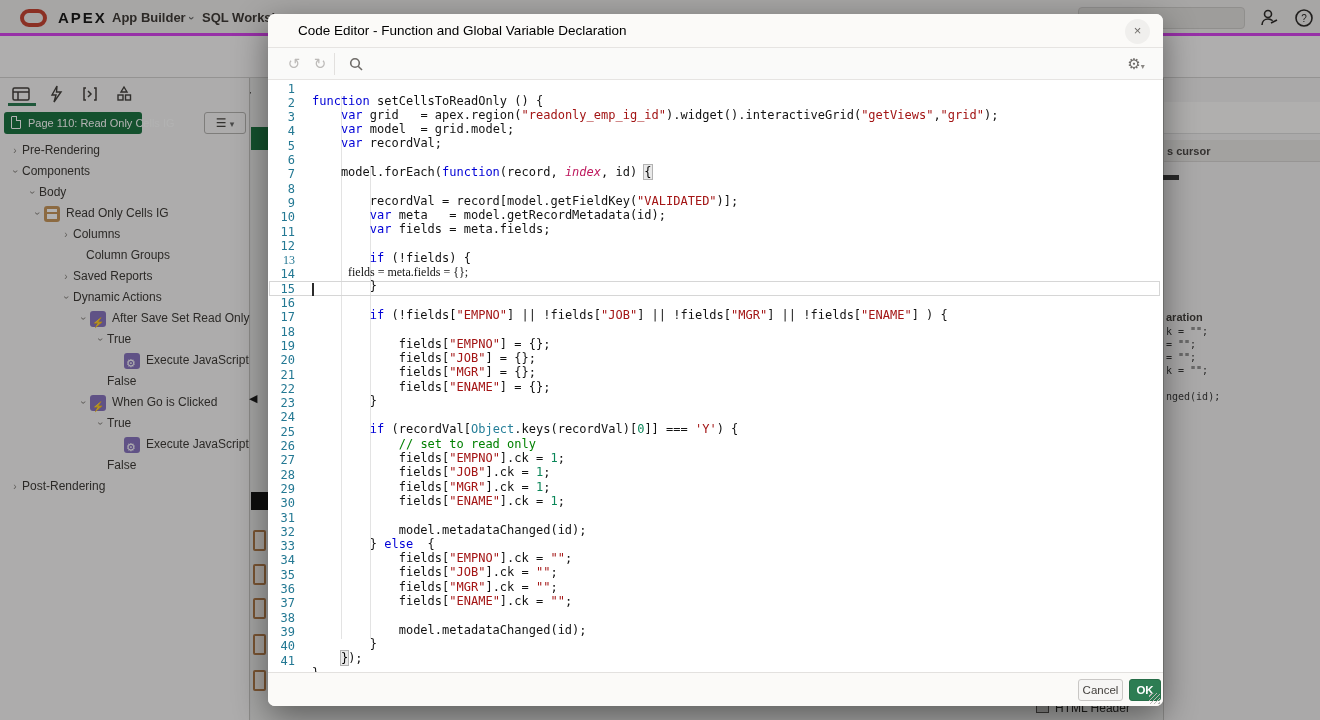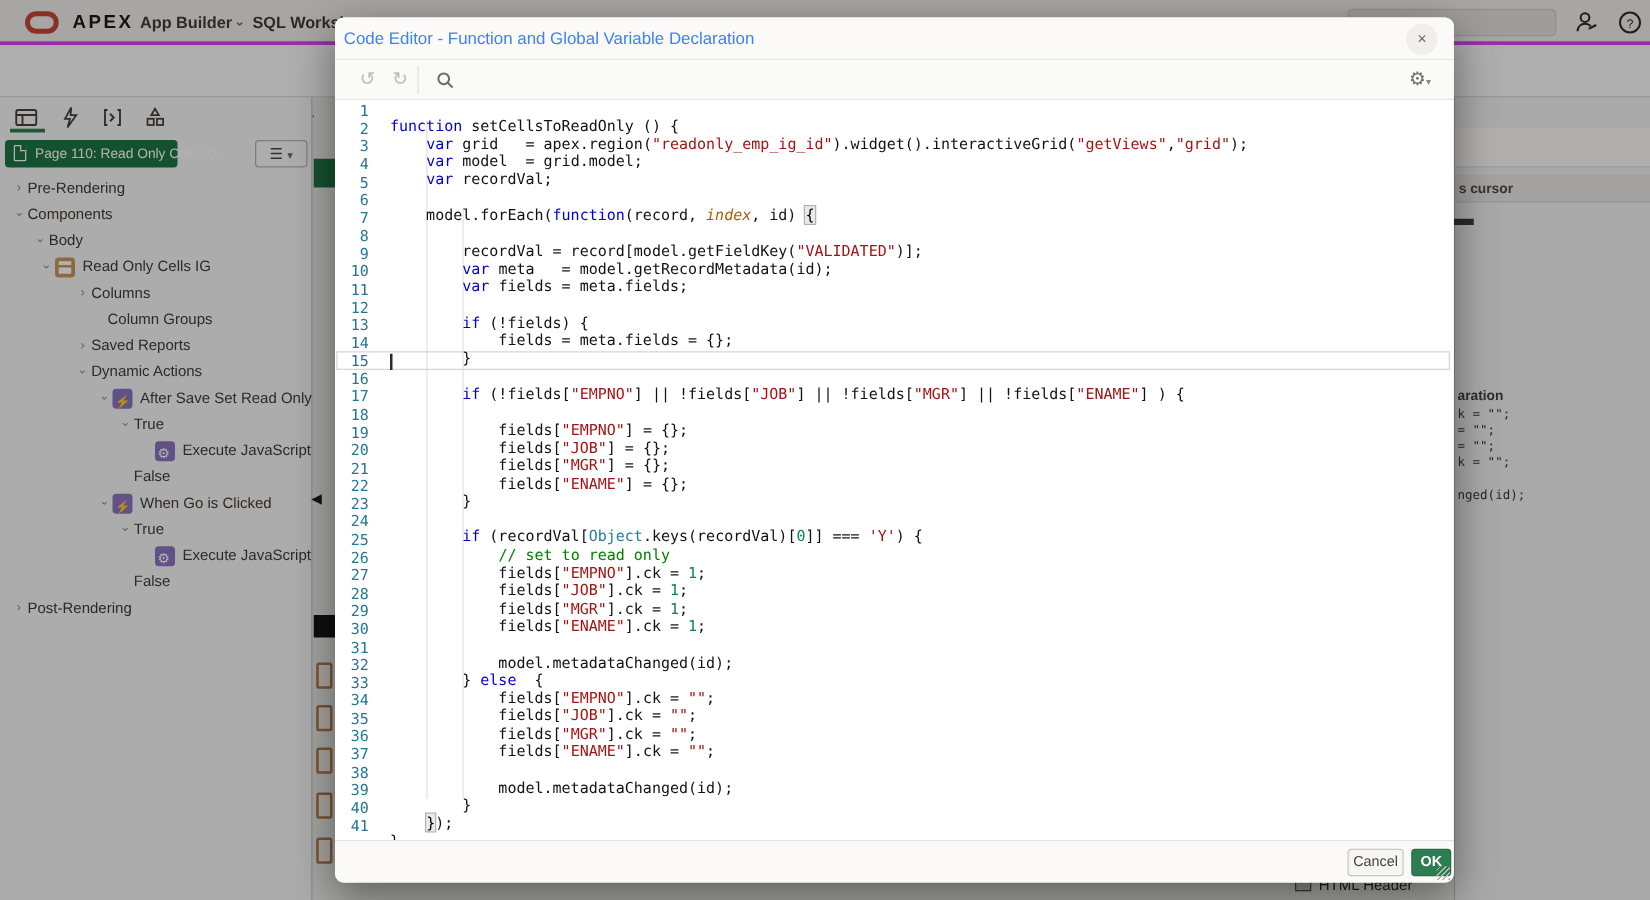--- a/index.html
+++ b/index.html
@@ -58,42 +58,42 @@
   .tan-chip { position:absolute; left:2px; width:13px; height:21px; border:2px solid #b07a4a; border-radius:2px; background:#f4ede5; }
   .frag-bottom { position:absolute; left:1036px; top:701px; font-size:12px; color:#2c2a28; }
   .frag-bottom .bx { display:inline-block; width:13px; height:11px; border:1.5px solid #55524f; background:#c9c7c5; margin-right:6px; vertical-align:-1px; }
 
   
   #overlay { position:absolute; inset:0; background:rgba(0,0,0,0.30); }
 
   
   #modal { position:absolute; left:268px; top:14px; width:895px; height:692px; background:#fff; border-radius:7px; box-shadow:0 10px 34px rgba(0,0,0,0.45); }
   #m-title { position:absolute; left:0; top:0; width:895px; height:34px; background:#fbfaf8; border-bottom:1px solid #e6e4e2; border-radius:7px 7px 0 0; }
-  #m-title .txt { position:absolute; left:7px; top:9px; font-size:13.5px; color:#3b82f6; }
+  #m-title .txt { position:absolute; left:30px; top:9px; font-size:13.5px; color:#000000; }
   #m-close { position:absolute; right:13px; top:5px; width:25px; height:25px; border-radius:50%; background:#f0efed; color:#6e6b68; font-size:13px; text-align:center; line-height:24px; }
   #m-toolbar { position:absolute; left:0; top:34px; width:895px; height:32px; background:#fafaf9; border-bottom:1px solid #e6e4e2; }
   .tb-ic { position:absolute; top:6px; width:20px; height:20px; font-size:15px; text-align:center; line-height:20px; }
   .tb-dis { color:#bdbbb9; }
   .tb-en { color:#6e6b68; }
   .tb-sep { position:absolute; left:66px; top:5px; width:1px; height:22px; background:#e2e0de; }
   #m-footer { position:absolute; left:0; top:658px; width:895px; height:34px; background:#fbfaf8; border-top:1px solid #e3e1df; border-radius:0 0 7px 7px; }
   #btn-cancel { position:absolute; left:810px; top:6px; width:45px; height:22px; background:#f6f5f4; border:1px solid #c9c7c5; border-radius:3px; font-size:11.5px; color:#44413e; text-align:center; line-height:20px; }
   #btn-ok { position:absolute; left:861px; top:6px; width:32px; height:22px; background:#2d7d53; border:1px solid #276d48; border-radius:3px; font-size:11.5px; font-weight:bold; color:#fff; text-align:center; line-height:20px; }
   #resize-grip { position:absolute; left:881px; top:20px; width:11px; height:11px;
       background:repeating-linear-gradient(135deg, transparent 0 2px, #b9b7b5 2px 3px); }
 
   
   #editor { position:absolute; left:0; top:66px; width:895px; height:592px; background:#fff; overflow:hidden;
             font-family:"DejaVu Sans Mono", monospace; font-size:12px; }
   .cl { position:absolute; left:0; width:895px; height:15px; line-height:14.3px; white-space:pre; }
   .cl .ln { position:absolute; left:0; top:0; width:27px; text-align:right; color:#237893; }
   .cl .ct { position:absolute; left:44px; top:12px; }
   .tk-p { color:#121212; } .tk-k { color:#0000d6; } .tk-s { color:#a31515; }
   .tk-n { color:#098658; } .tk-c { color:#008000; } .tk-t { color:#267f99; }
-  .tk-g { color:#a16207; font-style:italic; }
+  .tk-g { color:#be185d; font-style:italic; }
   .tk-b { background:#e9e9e9; outline:1px solid #b2b2b2; }
   .guide { position:absolute; width:1px; background:#e3e3e3; }
   #curline { position:absolute; left:1px; width:891px; height:15px; border:1px solid #d6d6d6; }
   #caret { position:absolute; left:44px; width:1.5px; height:13px; background:#2b2b2b; }
 </style>
 </head>
 <body>
 
 <div id="app">
 
@@ -305,21 +305,21 @@
         <div class="cl" style="top: 30.1px;"><span class="ln">3</span><span class="ct"><span class="tk-p">    </span><span class="tk-k">var</span><span class="tk-p"> model  = grid.model;</span></span></div>
         <div class="cl" style="top: 44.4px;"><span class="ln">4</span><span class="ct"><span class="tk-p">    </span><span class="tk-k">var</span><span class="tk-p"> recordVal;</span></span></div>
         <div class="cl" style="top: 58.7px;"><span class="ln">5</span><span class="ct"></span></div>
         <div class="cl" style="top: 73px;"><span class="ln">6</span><span class="ct"><span class="tk-p">    model.forEach(</span><span class="tk-k">function</span><span class="tk-p">(record, </span><span class="tk-g">index</span><span class="tk-p">, id) </span><span class="tk-b">{</span></span></div>
         <div class="cl" style="top: 87.3px;"><span class="ln">7</span><span class="ct"></span></div>
         <div class="cl" style="top: 101.6px;"><span class="ln">8</span><span class="ct"><span class="tk-p">        recordVal = record[model.getFieldKey(</span><span class="tk-s">"VALIDATED"</span><span class="tk-p">)];</span></span></div>
         <div class="cl" style="top: 115.9px;"><span class="ln">9</span><span class="ct"><span class="tk-p">        </span><span class="tk-k">var</span><span class="tk-p"> meta   = model.getRecordMetadata(id);</span></span></div>
         <div class="cl" style="top: 130.2px;"><span class="ln">10</span><span class="ct"><span class="tk-p">        </span><span class="tk-k">var</span><span class="tk-p"> fields = meta.fields;</span></span></div>
         <div class="cl" style="top: 144.5px;"><span class="ln">11</span><span class="ct"></span></div>
         <div class="cl" style="top: 158.8px;"><span class="ln">12</span><span class="ct"><span class="tk-p">        </span><span class="tk-k">if</span><span class="tk-p"> (!fields) {</span></span></div>
-        <div class="cl" style="top: 173.1px;"><span class="ln">13</span><span class="ct"><span class="tk-p">            fields = meta.fields = {};</span></span></div>
+        <div class="cl" style="top: 173.1px; font-family: Liberation Serif, serif;"><span class="ln">13</span><span class="ct"><span class="tk-p">            fields = meta.fields = {};</span></span></div>
         <div class="cl" style="top: 187.4px;"><span class="ln">14</span><span class="ct"><span class="tk-p">        }</span></span></div>
         <div class="cl" style="top: 201.7px;"><span class="ln">15</span><span class="ct"></span></div>
         <div class="cl" style="top: 216px;"><span class="ln">16</span><span class="ct"><span class="tk-p">        </span><span class="tk-k">if</span><span class="tk-p"> (!fields[</span><span class="tk-s">"EMPNO"</span><span class="tk-p">] || !fields[</span><span class="tk-s">"JOB"</span><span class="tk-p">] || !fields[</span><span class="tk-s">"MGR"</span><span class="tk-p">] || !fields[</span><span class="tk-s">"ENAME"</span><span class="tk-p">] ) {</span></span></div>
         <div class="cl" style="top: 230.3px;"><span class="ln">17</span><span class="ct"></span></div>
         <div class="cl" style="top: 244.6px;"><span class="ln">18</span><span class="ct"><span class="tk-p">            fields[</span><span class="tk-s">"EMPNO"</span><span class="tk-p">] = {};</span></span></div>
         <div class="cl" style="top: 258.9px;"><span class="ln">19</span><span class="ct"><span class="tk-p">            fields[</span><span class="tk-s">"JOB"</span><span class="tk-p">] = {};</span></span></div>
         <div class="cl" style="top: 273.2px;"><span class="ln">20</span><span class="ct"><span class="tk-p">            fields[</span><span class="tk-s">"MGR"</span><span class="tk-p">] = {};</span></span></div>
         <div class="cl" style="top: 287.5px;"><span class="ln">21</span><span class="ct"><span class="tk-p">            fields[</span><span class="tk-s">"ENAME"</span><span class="tk-p">] = {};</span></span></div>
         <div class="cl" style="top: 301.8px;"><span class="ln">22</span><span class="ct"><span class="tk-p">        }</span></span></div>
         <div class="cl" style="top: 316.1px;"><span class="ln">23</span><span class="ct"></span></div>

